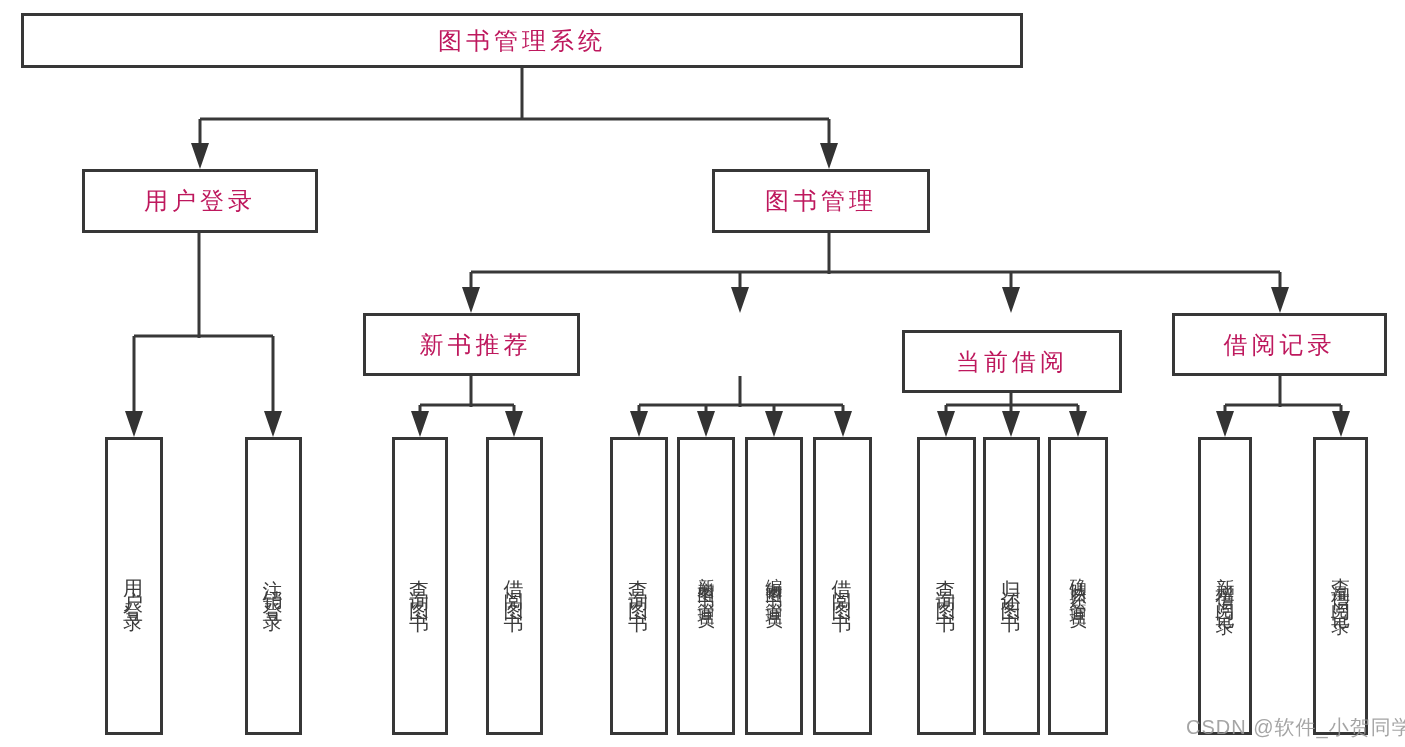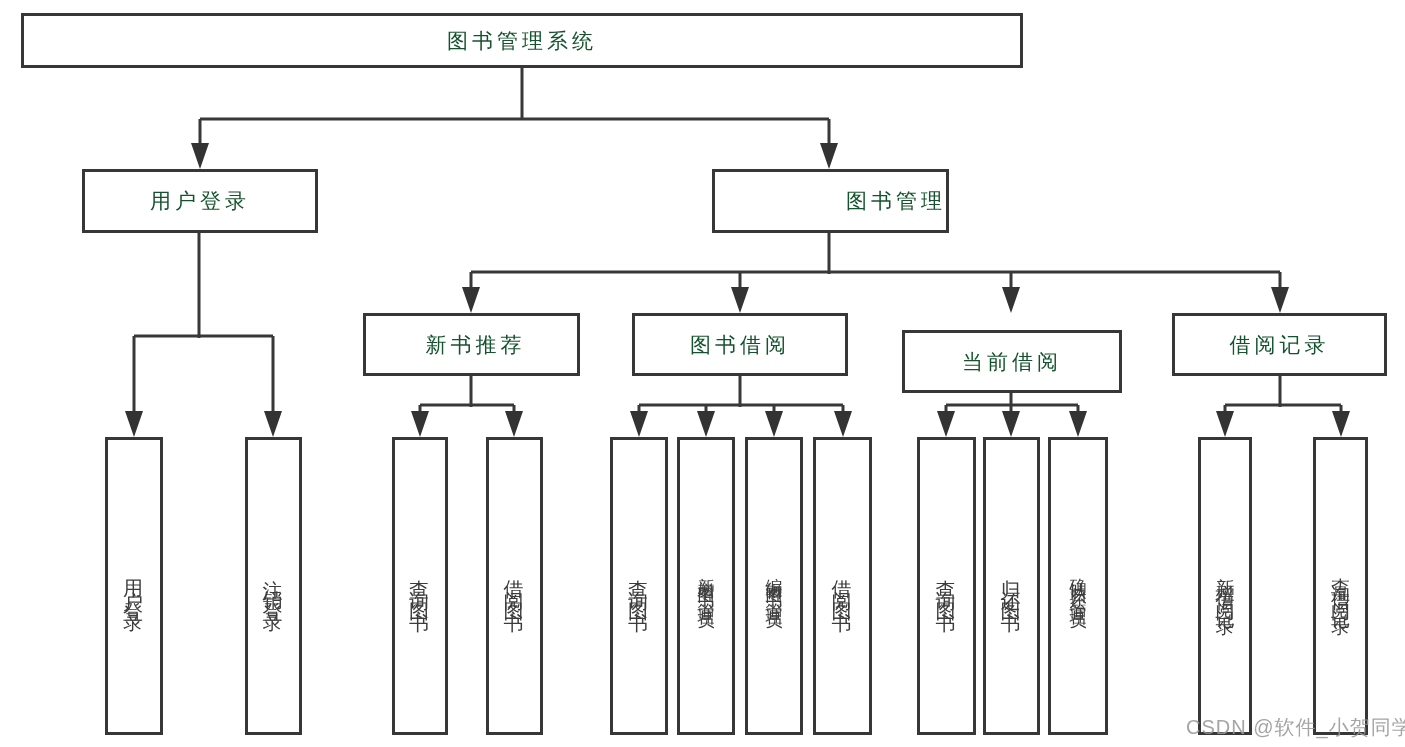--- a/index.html
+++ b/index.html
@@ -8,21 +8,21 @@
     font-family:"Liberation Sans", sans-serif;overflow:hidden;
   }
   #edges{position:absolute;left:0;top:0;z-index:1;}
   .edge{fill:none;stroke:#383838;stroke-width:3;}
   .arrowhead{fill:#333333;stroke:none;}
   .node{
     position:absolute;box-sizing:border-box;background:#ffffff;
     border:3px solid #373737;display:flex;align-items:center;justify-content:center;
     color:#3a3a3a;z-index:2;
   }
-  .hlabel{font-size:21px;letter-spacing:4px;white-space:nowrap;color:#14532d;}
+  .hlabel{font-size:24px;letter-spacing:4px;white-space:nowrap;color:#be185d;}
   .leaf{position:absolute;box-sizing:border-box;top:437px;height:298px;background:#fff;
     border:3px solid #373737;display:flex;align-items:center;justify-content:center;z-index:2;}
   .vtext{
     writing-mode:vertical-rl;text-orientation:mixed;white-space:nowrap;
     color:#3c3c3c;
   }
   .v20{font-size:20px;letter-spacing:11px;}
   .v19{font-size:19px;letter-spacing:8px;}
   .v18{font-size:17px;letter-spacing:5px;}
   #watermark{
@@ -66,29 +66,26 @@
     </g>
   </svg>
 
   <div class="node" style="left:21px;top:13px;width:1002px;height:55px;">
     <span class="hlabel">图书管理系统</span>
   </div>
 
   <div class="node" style="left:82px;top:169px;width:236px;height:64px;">
     <span class="hlabel">用户登录</span>
   </div>
-  <div class="node" style="left:712px;top:169px;width:237px;height:64px;justify-content:flex-end;">
+  <div class="node" style="left:712px;top:169px;width:218px;height:64px;">
     <span class="hlabel">图书管理</span>
   </div>
 
   <div class="node" style="left:363px;top:313px;width:217px;height:63px;padding-left:8px;">
     <span class="hlabel">新书推荐</span>
-  </div>
-  <div class="node" style="left:632px;top:313px;width:216px;height:63px;">
-    <span class="hlabel">图书借阅</span>
   </div>
   <div class="node" style="left:902px;top:330px;width:220px;height:63px;">
     <span class="hlabel">当前借阅</span>
   </div>
   <div class="node" style="left:1172px;top:313px;width:215px;height:63px;">
     <span class="hlabel">借阅记录</span>
   </div>
 
   <div class="leaf" style="left:105px;width:58px;">
     <span class="vtext v20">用户登录</span>

